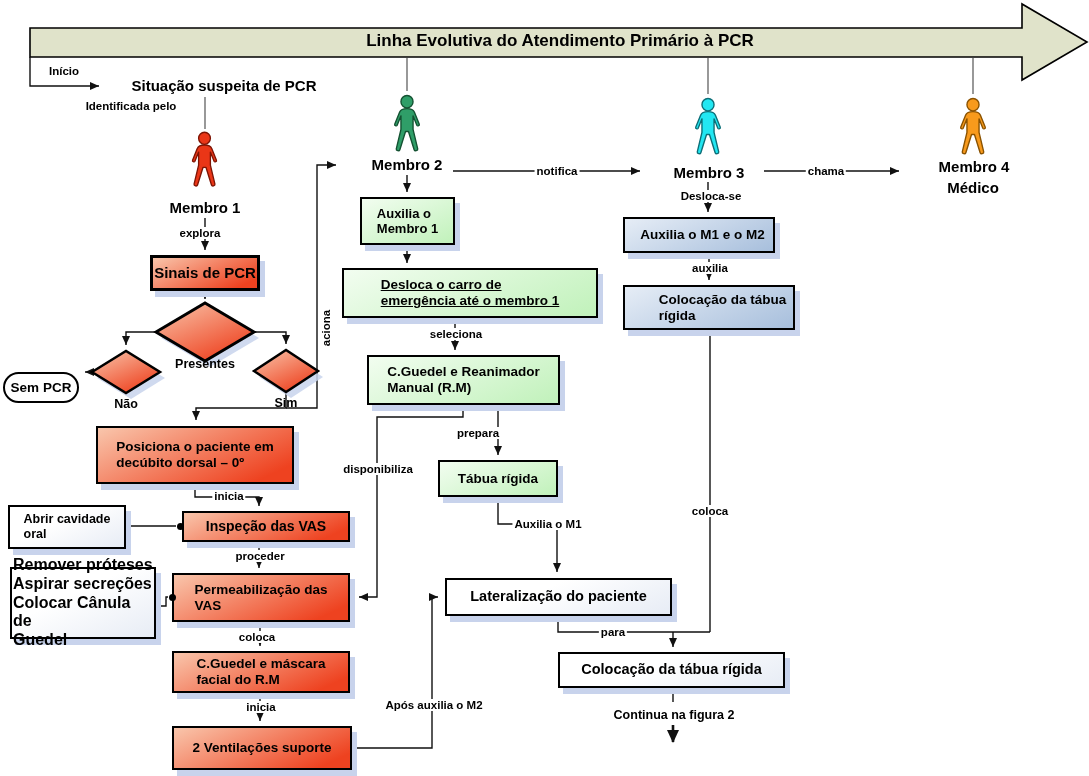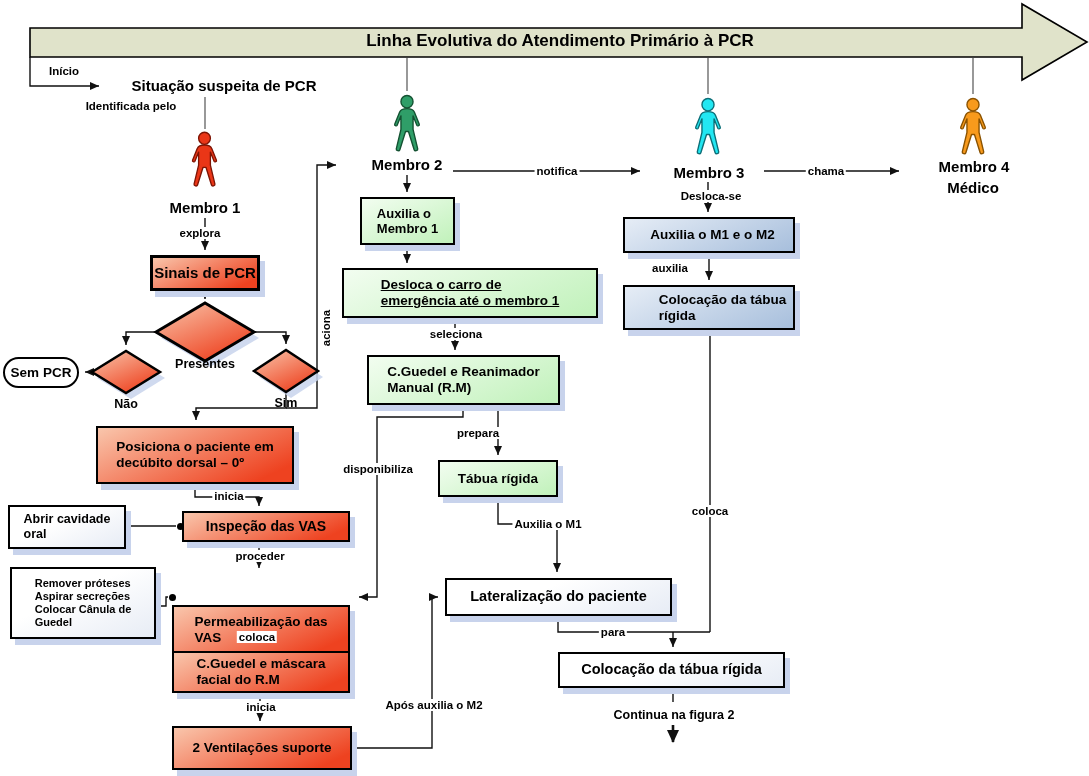--- a/index.html
+++ b/index.html
@@ -130,45 +130,45 @@
     <path stroke-width="1.6" stroke-linejoin="round" d="M22,16 C17.6,16 14.6,17.2 13.4,20.2 L7.8,34 C7.2,35.6 9.8,36.9 10.6,35.2 L15,24.4 L15,40 L9.6,62.6 C9.2,64.7 13,65.7 13.7,63.6 L20.3,42.5 L23.7,42.5 L30.3,63.6 C31,65.7 34.8,64.7 34.4,62.6 L29,40 L29,24.4 L33.4,35.2 C34.2,36.9 36.8,35.6 36.2,34 L30.6,20.2 C29.4,17.2 26.4,16 22,16 Z" fill="#f89a1c" stroke="#8a5200"></path>
   </svg>
 
   <div class="plabel" style="left:205px;top:207px;">Membro 1</div>
   <div class="plabel" style="left:407px;top:164px;">Membro 2</div>
   <div class="plabel" style="left:709px;top:172px;">Membro 3</div>
   <div class="plabel" style="left:974px;top:166px;">Membro 4</div>
   <div class="plabel" style="left:973px;top:187px;">Médico</div>
 
   <div class="box red" style="left:150px;top:255px;width:110px;height:36px;font-size:15px;border-width:3px;">Sinais de PCR</div>
-  <div class="box pill" style="left:3px;top:357px;width:76px;height:31px;font-size:13.5px;">Sem PCR</div>
+  <div class="box pill" style="left:3px;top:372px;width:76px;height:31px;font-size:13.5px;">Sem PCR</div>
   <div class="box red" style="left:96px;top:426px;width:198px;height:58px;">Posiciona o paciente em
 decúbito dorsal – 0º</div>
   <div class="box white" style="left:8px;top:505px;width:118px;height:44px;font-size:12.5px;">Abrir cavidade
 oral</div>
   <div class="box red" style="left:182px;top:511px;width:168px;height:31px;font-size:14px;">Inspeção das VAS</div>
-  <div class="box white" style="left:10px;top:567px;width:146px;height:72px;font-size:11px;">Remover próteses
+  <div class="box white" style="left:10px;top:567px;width:146px;height:72px;font-size:16px;">Remover próteses
 Aspirar secreções
 Colocar Cânula de
 Guedel</div>
-  <div class="box red" style="left:172px;top:573px;width:178px;height:49px;margin-top:32px;">Permeabilização das
+  <div class="box red" style="left:172px;top:573px;width:178px;height:49px;">Permeabilização das
 VAS</div>
   <div class="box red" style="left:172px;top:651px;width:178px;height:42px;">C.Guedel e máscara
 facial do R.M</div>
   <div class="box red" style="left:172px;top:726px;width:180px;height:44px;">2 Ventilações suporte</div>
 
   <div class="box green" style="left:360px;top:197px;width:95px;height:48px;font-size:13px;">Auxilia o
 Membro 1</div>
   <div class="box green" style="left:342px;top:268px;width:256px;height:50px;text-decoration:underline;">Desloca o carro de
 emergência até o membro 1</div>
   <div class="box green" style="left:367px;top:355px;width:193px;height:50px;">C.Guedel e Reanimador
 Manual (R.M)</div>
   <div class="box green" style="left:438px;top:460px;width:120px;height:37px;">Tábua rígida</div>
 
-  <div class="box blue" style="left:623px;top:217px;width:172px;height:36px;padding-left:8px;">Auxilia o M1 e o M2</div>
+  <div class="box blue" style="left:623px;top:217px;width:152px;height:36px;padding-left:8px;">Auxilia o M1 e o M2</div>
   <div class="box blue" style="left:623px;top:285px;width:172px;height:45px;padding-left:28px;">Colocação da tábua
 rígida</div>
 
   <div class="box white" style="left:445px;top:578px;width:227px;height:38px;font-size:14.5px;">Lateralização do paciente</div>
   <div class="box white" style="left:558px;top:652px;width:227px;height:36px;font-size:14.5px;">Colocação da tábua rígida</div>
 
   <div class="dtext" style="left:205px;top:332px;">Presentes</div>
   <div class="dtext" style="left:126px;top:372px;">Não</div>
   <div class="dtext" style="left:286px;top:371px;">Sim</div>
 
@@ -183,17 +183,17 @@
   <div class="elabel" style="left:261px;top:707px;">inicia</div>
   <div class="elabel" style="left:456px;top:334px;">seleciona</div>
   <div class="elabel" style="left:478px;top:433px;">prepara</div>
   <div class="elabel" style="left:378px;top:469px;">disponibiliza</div>
   <div class="elabel" style="left:548px;top:524px;">Auxilia o M1</div>
   <div class="elabel" style="left:434px;top:705px;">Após auxilia o M2</div>
   <div class="elabel" style="left:613px;top:632px;">para</div>
   <div class="elabel" style="left:557px;top:171px;">notifica</div>
   <div class="elabel" style="left:826px;top:171px;">chama</div>
   <div class="elabel" style="left:711px;top:196px;">Desloca-se</div>
-  <div class="elabel" style="left:670px;top:268px;">auxilia</div>
+  <div class="elabel" style="left:710px;top:268px;">auxilia</div>
   <div class="elabel" style="left:710px;top:511px;">coloca</div>
   <div class="elabel" style="left:674px;top:715px;font-size:12.5px;">Continua na figura 2</div>
 
 </div>
 
 </body></html>

